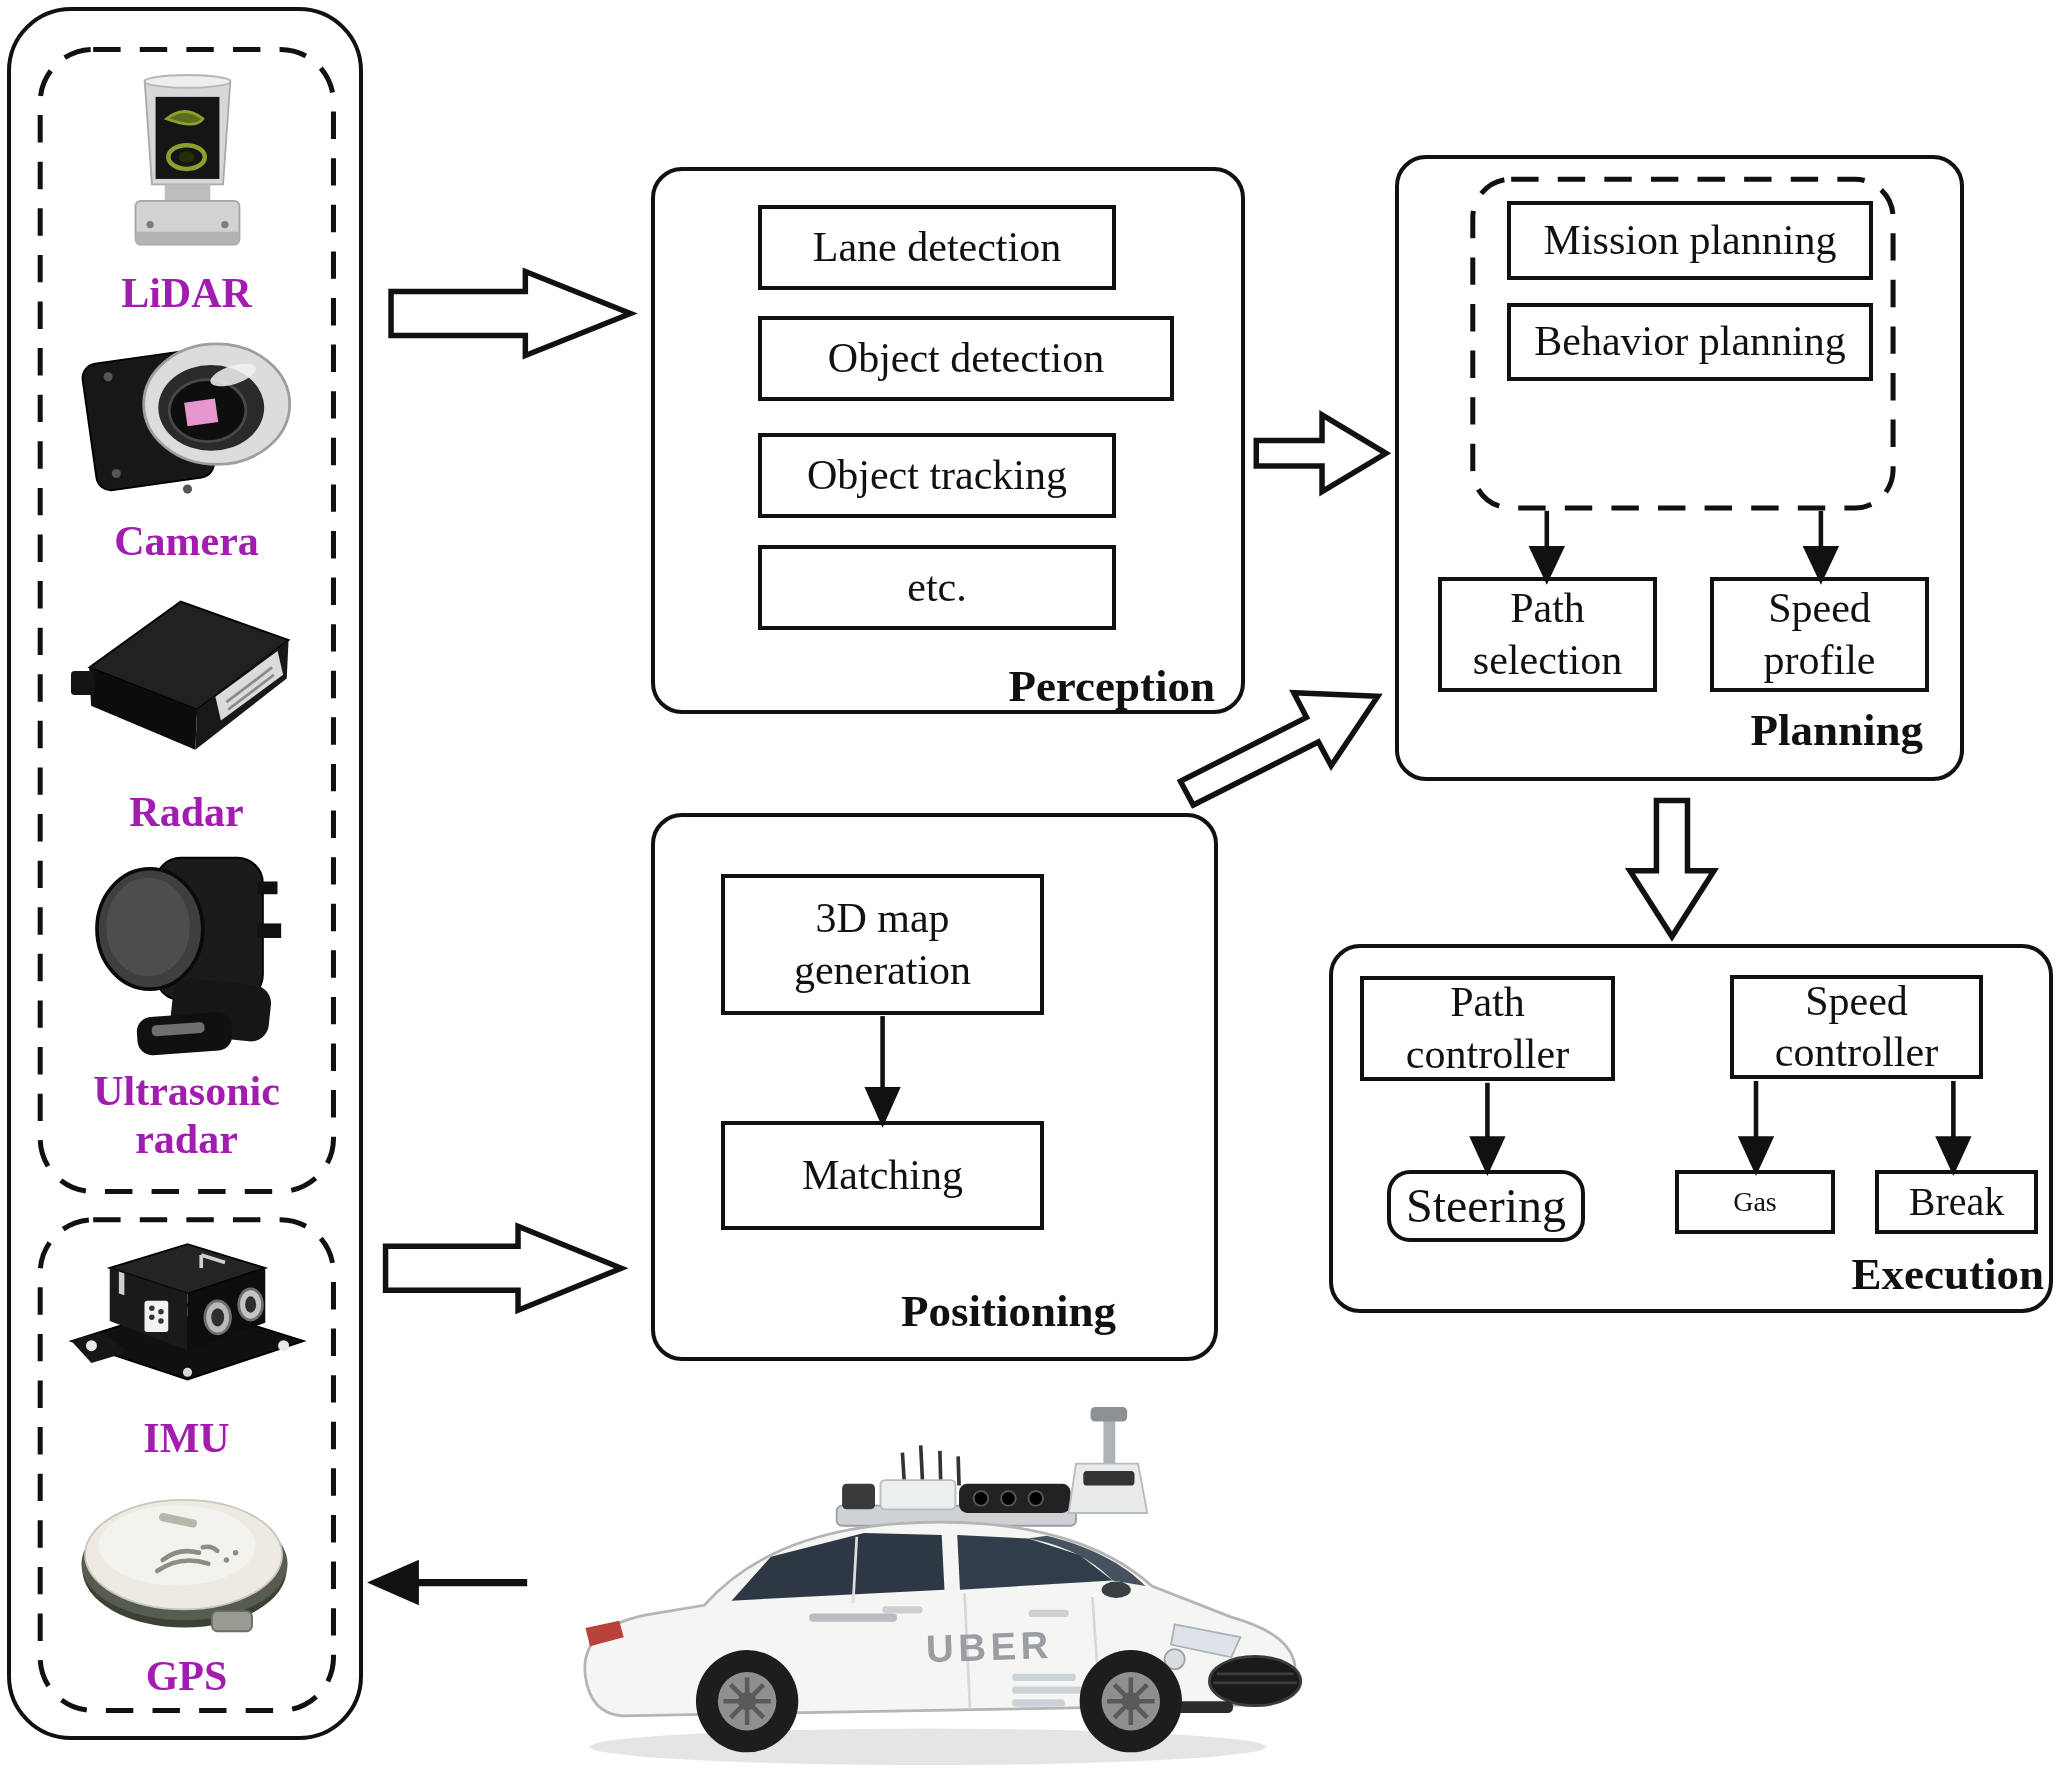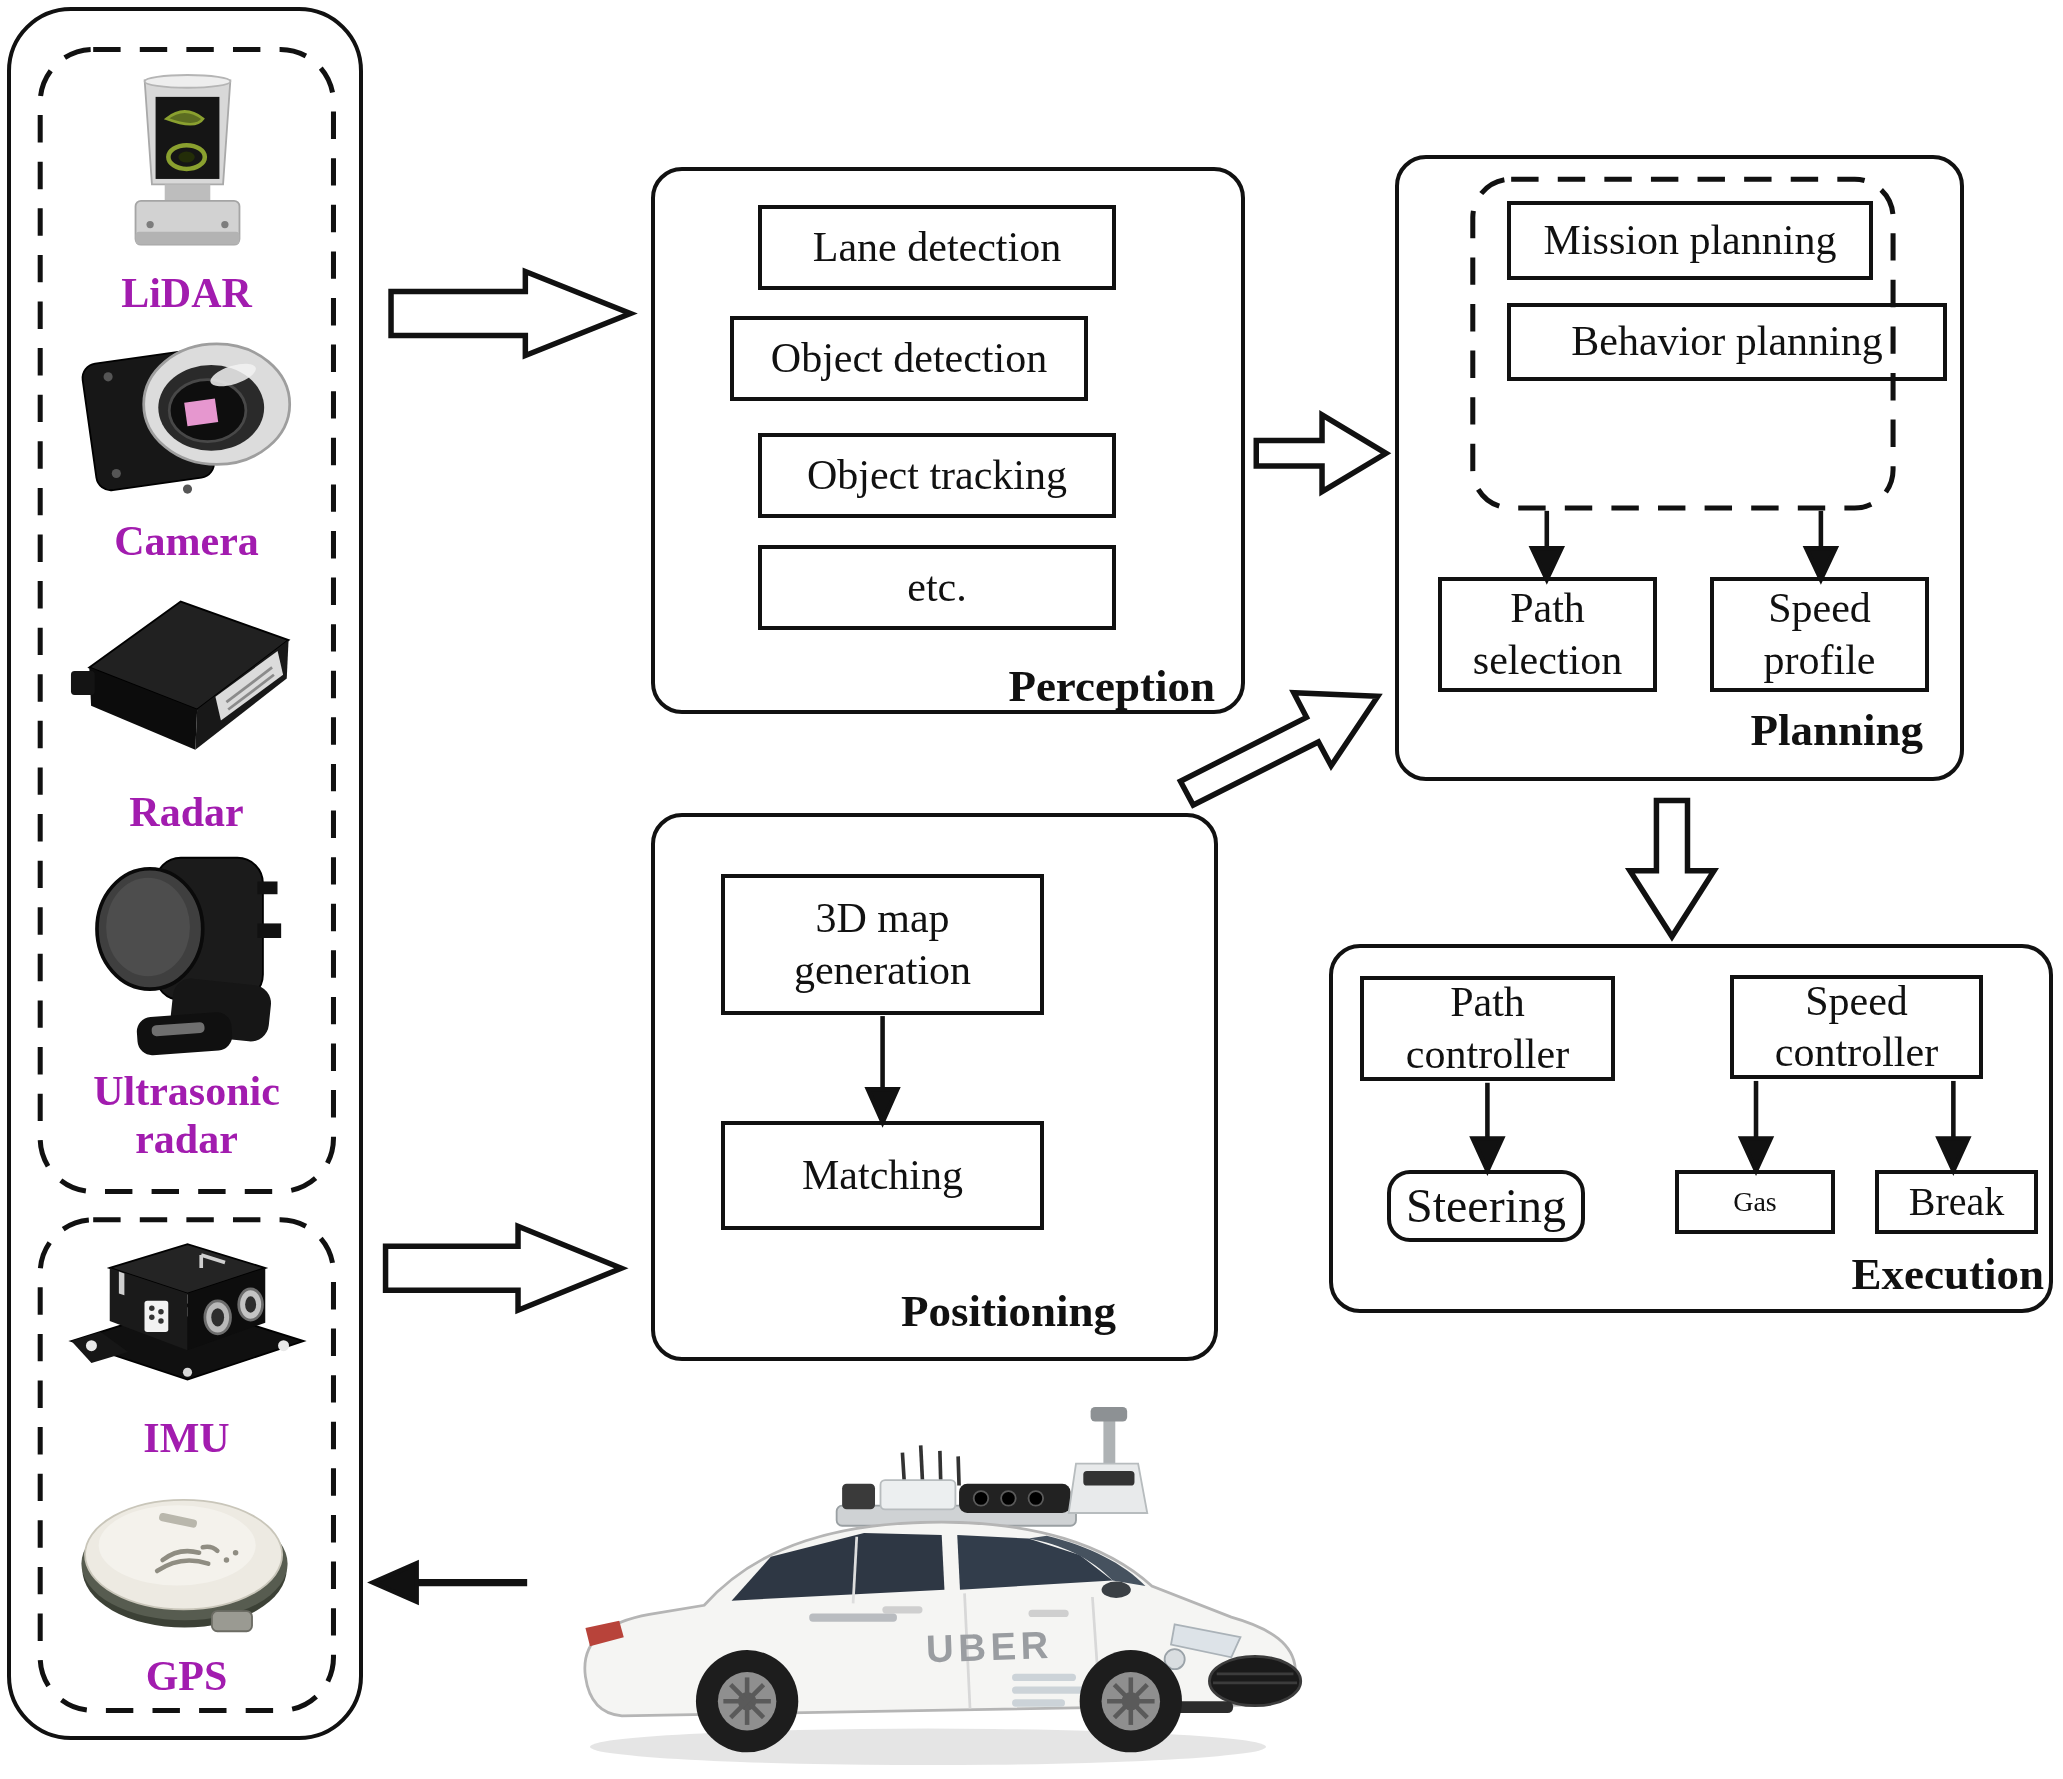--- a/index.html
+++ b/index.html
@@ -127,27 +127,27 @@
       <ellipse cx="112" cy="76" rx="86" ry="44" fill="#f4f2ec"></ellipse>
       <path d="M96,92 q18,-14 40,-8 M90,104 q26,-18 56,-8 M140,78 q10,-2 16,4" stroke="#8f8d82" stroke-width="5" fill="none" stroke-linecap="round"></path>
       <circle cx="166" cy="92" r="3" fill="#8f8d82"></circle>
         <circle cx="176" cy="84" r="3" fill="#8f8d82"></circle>
       <rect x="92" y="44" width="42" height="9" rx="4" transform="rotate(12 113 48)" fill="#b9b7ac"></rect>
     </svg>
   </div>
   <div class="sensor-label ztop" style="top:1652px;">GPS</div>
 
   <div class="node ztop" style="left:758px;top:205px;width:358px;height:85px;">Lane detection</div>
-  <div class="node ztop" style="left:730px;top:316px;width:358px;height:85px;">Object detection</div>
+  <div class="node ztop" style="left:758px;top:316px;width:416px;height:85px;">Object detection</div>
   <div class="node ztop" style="left:758px;top:433px;width:358px;height:85px;">Object tracking</div>
   <div class="node ztop" style="left:758px;top:545px;width:358px;height:85px;">etc.</div>
   <div class="section-label ztop" style="left:850px;top:660px;width:365px;">Perception</div>
 
   <div class="node ztop" style="left:1507px;top:201px;width:366px;height:79px;">Mission planning</div>
-  <div class="node ztop" style="left:1507px;top:303px;width:440px;height:78px;">Behavior planning</div>
+  <div class="node ztop" style="left:1507px;top:303px;width:366px;height:78px;">Behavior planning</div>
   <div class="node ztop" style="left:1438px;top:577px;width:219px;height:115px;">Path selection</div>
   <div class="node ztop" style="left:1710px;top:577px;width:219px;height:115px;">Speed profile</div>
   <div class="section-label ztop" style="left:1558px;top:704px;width:365px;">Planning</div>
 
   <div class="node ztop" style="left:721px;top:874px;width:323px;height:141px;">3D map generation</div>
   <div class="node ztop" style="left:721px;top:1121px;width:323px;height:109px;">Matching</div>
   <div class="section-label ztop" style="left:751px;top:1285px;width:365px;">Positioning</div>
 
   <div class="node ztop" style="left:1360px;top:976px;width:255px;height:105px;">Path controller</div>
   <div class="node ztop" style="left:1730px;top:975px;width:253px;height:104px;">Speed controller</div>

